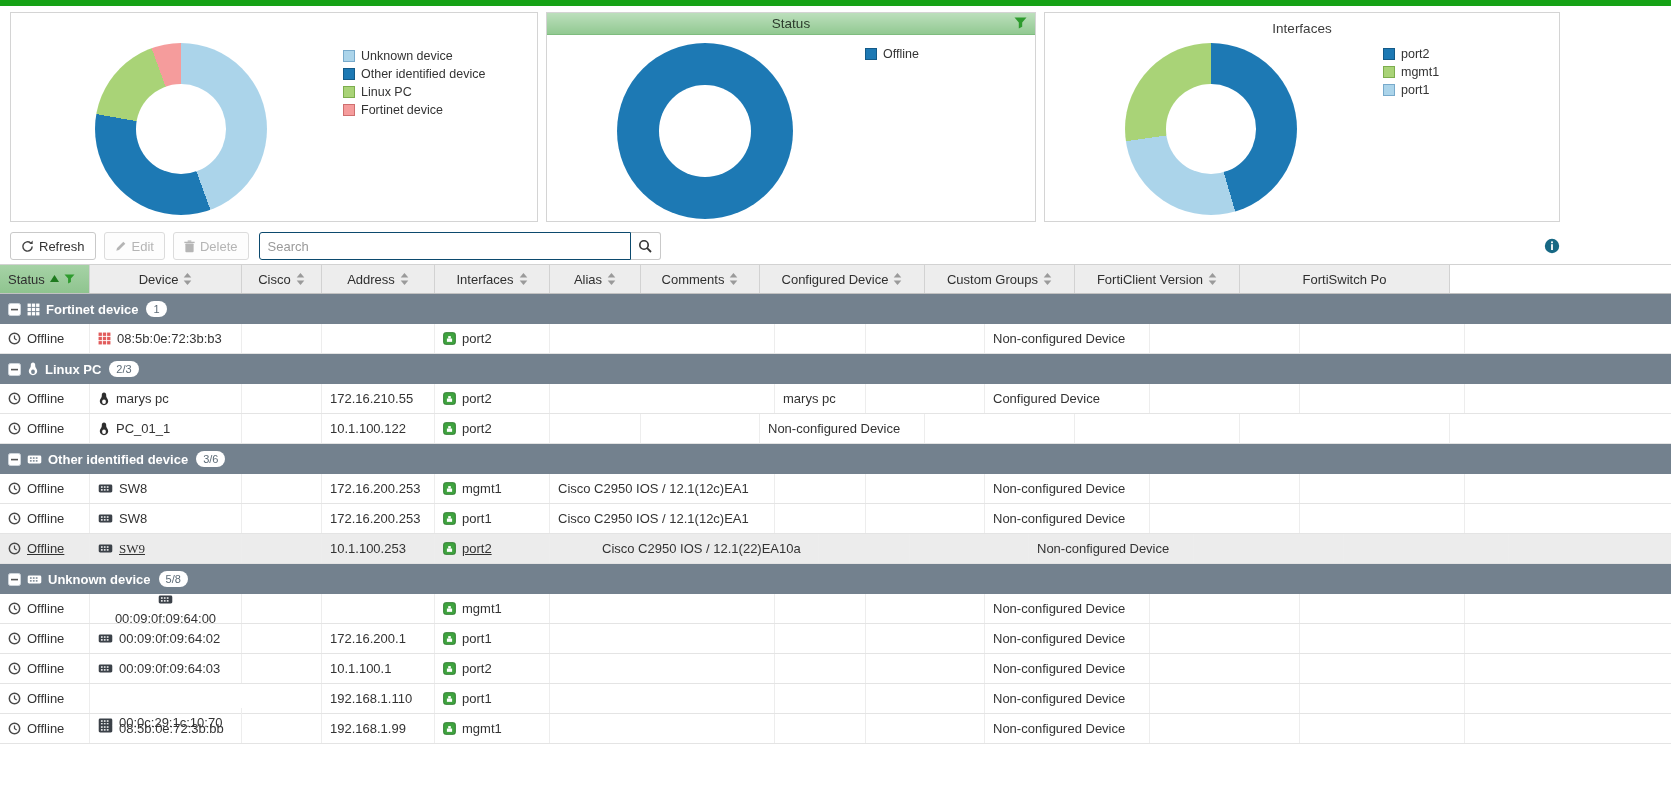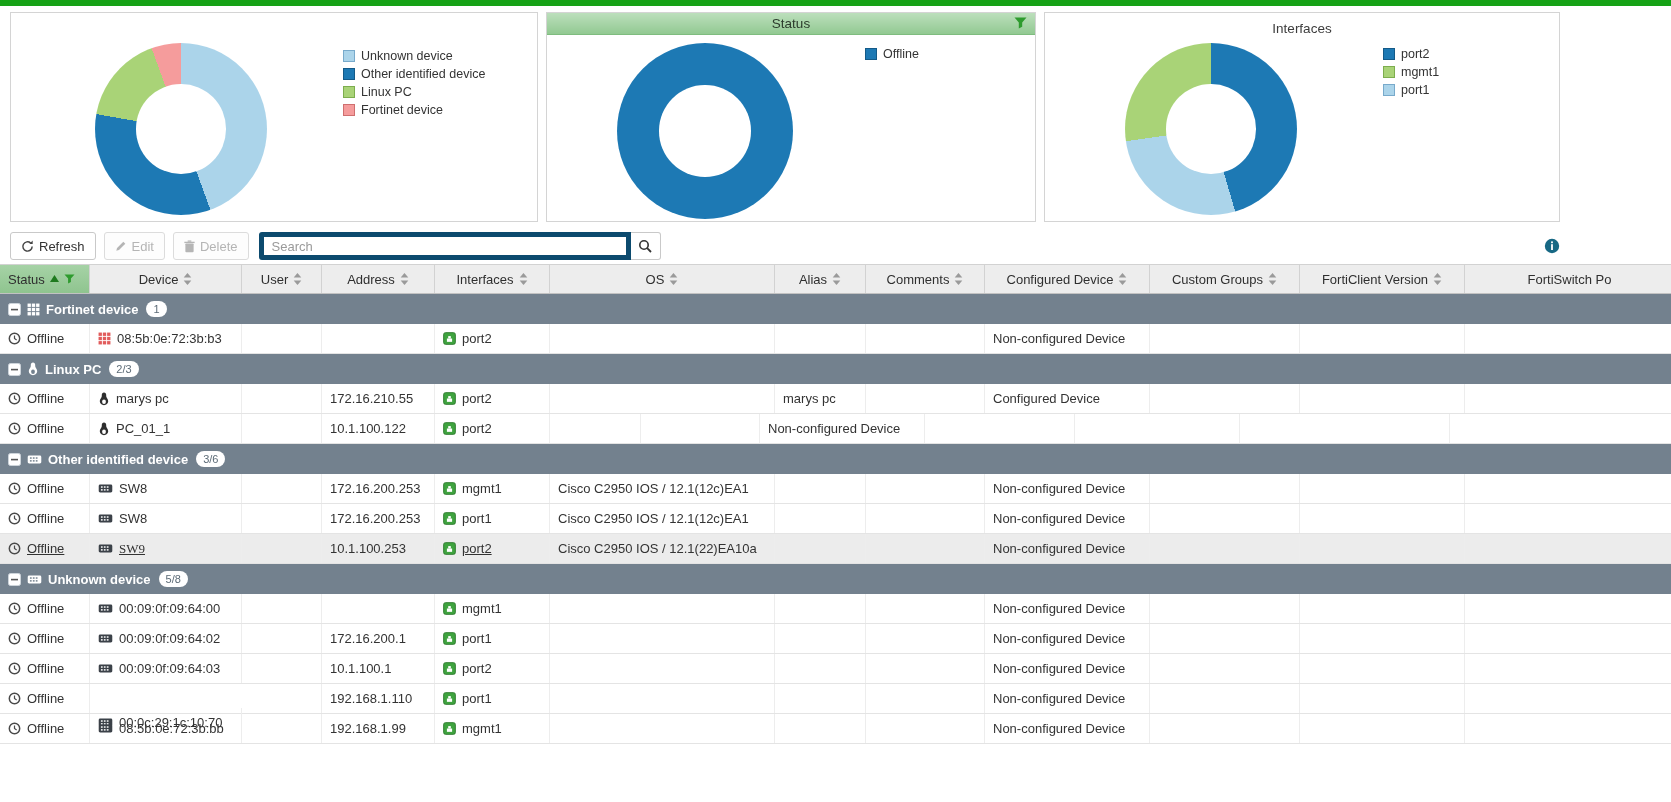--- a/index.html
+++ b/index.html
@@ -38,21 +38,21 @@
   
   .toolbar { position:relative; display:flex; align-items:center; height:32px; margin:2px 0 2px 0; padding-left:10px; }
   .btn {
     display:inline-flex; align-items:center; gap:5px; height:28px; padding:0 10px;
     background:#fff; border:1px solid #c9c9c9; border-radius:3px; color:#333; cursor:pointer; font-size:13px;
   }
   .btn + .btn { margin-left:8px; }
   .btn.disabled { color:#b5b5b5; border-color:#dcdcdc; background:#fdfdfd; }
   .search-wrap { display:flex; margin-left:10px; }
   .search-input {
-    width:372px; height:28px; border:5px solid #0c4a6e; border-radius:3px 0 0 3px; padding:0 8px;
+    width:372px; height:28px; border:1px solid #0c4a6e; border-radius:3px 0 0 3px; padding:0 8px;
     font-size:13px; color:#a16207; outline:none; font-family:inherit;
   }
   .search-input::placeholder { color:#9a9a9a; }
   .search-btn {
     width:30px; height:28px; border:1px solid #c9c9c9; border-left:none; border-radius:0 3px 3px 0;
     background:#fff; display:flex; align-items:center; justify-content:center; cursor:pointer;
   }
   .info-btn { position:absolute; right:111px; top:8px; cursor:pointer; line-height:0; }
 
   
@@ -222,48 +222,39 @@
       <div class="th" style="width: 152px;">
         <span>Device</span>
         <span class="icon">
           <svg width="9" height="12" viewBox="0 0 9 12">
             <path d="M4.5 0L8.3 4.4H.7z" fill="#9a9a9a"></path>
             <path d="M4.5 12L.7 7.6h7.6z" fill="#9a9a9a"></path>
           </svg>
         </span>
       </div>
       <div class="th" style="width: 80px;">
-        <span>User</span>
+        <span>Cisco</span>
         <span class="icon">
           <svg width="9" height="12" viewBox="0 0 9 12">
             <path d="M4.5 0L8.3 4.4H.7z" fill="#9a9a9a"></path>
             <path d="M4.5 12L.7 7.6h7.6z" fill="#9a9a9a"></path>
           </svg>
         </span>
       </div>
       <div class="th" style="width: 113px;">
         <span>Address</span>
         <span class="icon">
           <svg width="9" height="12" viewBox="0 0 9 12">
             <path d="M4.5 0L8.3 4.4H.7z" fill="#9a9a9a"></path>
             <path d="M4.5 12L.7 7.6h7.6z" fill="#9a9a9a"></path>
           </svg>
         </span>
       </div>
       <div class="th" style="width: 115px;">
         <span>Interfaces</span>
-        <span class="icon">
-          <svg width="9" height="12" viewBox="0 0 9 12">
-            <path d="M4.5 0L8.3 4.4H.7z" fill="#9a9a9a"></path>
-            <path d="M4.5 12L.7 7.6h7.6z" fill="#9a9a9a"></path>
-          </svg>
-        </span>
-      </div>
-      <div class="th" style="width: 225px;">
-        <span>OS</span>
         <span class="icon">
           <svg width="9" height="12" viewBox="0 0 9 12">
             <path d="M4.5 0L8.3 4.4H.7z" fill="#9a9a9a"></path>
             <path d="M4.5 12L.7 7.6h7.6z" fill="#9a9a9a"></path>
           </svg>
         </span>
       </div>
       <div class="th" style="width: 91px;">
         <span>Alias</span>
         <span class="icon">
@@ -640,21 +631,21 @@
         <div class="td" style="width: 115px;">
           <span class="icon">
             <svg width="13" height="13" viewBox="0 0 14 14">
               <rect x="0.7" y="0.7" width="12.6" height="12.6" rx="2" fill="#3fa33f" stroke="#2c7a2c"></rect>
               <rect x="4.2" y="7" width="5.6" height="3.6" fill="#fff"></rect>
               <rect x="5.6" y="4.4" width="2.8" height="2.6" fill="#fff"></rect>
             </svg>
           </span>
           <span class="u">port2</span>
         </div>
-        <div class="td" style="width: 225px;">
+        <div class="td" style="width: 225px; margin-left: 44px;">
           <span>Cisco C2950 IOS / 12.1(22)EA10a</span>
         </div>
         <div class="td" style="width: 91px;"></div>
         <div class="td" style="width: 119px;"></div>
         <div class="td" style="width: 165px;">
           <span>Non-configured Device</span>
         </div>
         <div class="td" style="width: 150px;"></div>
         <div class="td" style="width: 165px;"></div>
         <div class="td" style="width: 210px;"></div>
@@ -683,21 +674,21 @@
       <div class="tr">
         <div class="td" style="width: 90px;">
           <span class="icon">
             <svg width="13" height="13" viewBox="0 0 14 14">
               <circle cx="7" cy="7" r="5.6" fill="none" stroke="#4a4a4a" stroke-width="1.6"></circle>
               <path d="M7 3.8V7l2.3 1.6" fill="none" stroke="#4a4a4a" stroke-width="1.3"></path>
             </svg>
           </span>
           <span class="u">Offline</span>
         </div>
-        <div class="td" style="width: 152px;">
+        <div class="td" style="width: 152px; flex-direction: column;">
           <span class="icon">
             <svg width="15" height="11" viewBox="0 0 16 12">
               <rect x="0.6" y="1.6" width="14.8" height="8.8" rx="1.6" fill="#3b4148"></rect>
               <rect x="3" y="3.6" width="1.9" height="1.6" fill="#ffffff"></rect>
               <rect x="3" y="6.7" width="1.9" height="1.6" fill="#ffffff"></rect>
               <rect x="6.2" y="3.6" width="1.9" height="1.6" fill="#ffffff"></rect>
               <rect x="6.2" y="6.7" width="1.9" height="1.6" fill="#ffffff"></rect>
               <rect x="9.4" y="3.6" width="1.9" height="1.6" fill="#ffffff"></rect>
               <rect x="9.4" y="6.7" width="1.9" height="1.6" fill="#ffffff"></rect>
             </svg>

